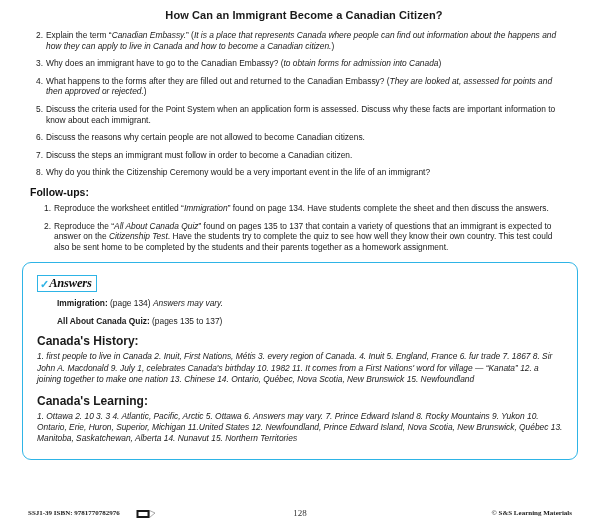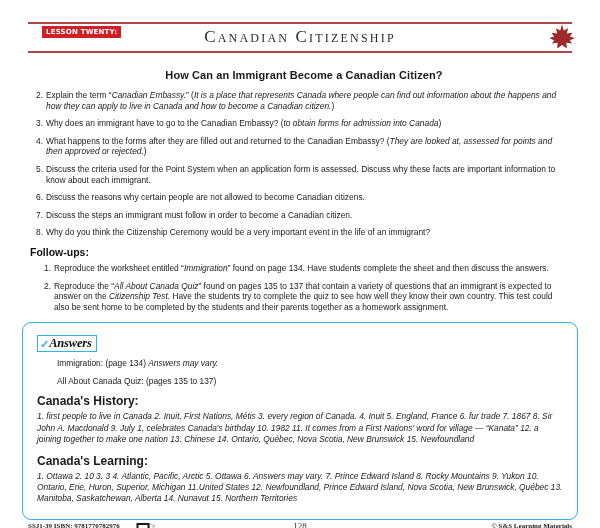--- a/index.html
+++ b/index.html
@@ -168,21 +168,21 @@
     font-size: 12.5px;
     color: #111;
     letter-spacing: -0.2px;
     text-align: center;
   }
   .ans-line {
     font-size: 8.4px;
     line-height: 11px;
     margin: 0 0 7px 0;
   }
-  .ans-line .lbl { font-weight: normal; padding-left: 20px; }
+  .ans-line .lbl { font-weight: bold; padding-left: 20px; }
   .ans-head {
     font-size: 12px;
     font-weight: bold;
     margin: 0 0 3px 0;
   }
   .ans-body {
     font-size: 8.4px;
     line-height: 11.4px;
     margin: 0 0 8px 0;
     text-align: left;
@@ -231,33 +231,20 @@
     font-weight: bold;
     color: #222;
     white-space: nowrap;
   }
 </style>
 </head>
 <body>
 
 <div class="page">
 
-  <div class="header">
-    <div class="rule top"></div>
-    <div class="header-band">
-      <span class="lesson-tag">LESSON TWENTY:</span>
-      <div class="doc-title">Canadian Citizenship</div>
-      <span class="maple">
-        <svg viewBox="0 0 64 64" width="28" height="30" aria-hidden="true">
-          <path d="M32 3 L36 17 L46 12 L43 24 L56 22 L50 31 L61 34 L50 40 L55 47 L42 45 L43 58 L32 50 L21 58 L22 45 L9 47 L14 40 L3 34 L14 31 L8 22 L21 24 L18 12 L28 17 Z" fill="#9e2a2b"></path>
-        </svg>
-      </span>
-    </div>
-    <div class="rule bottom"></div>
-  </div>
 
   <div class="subtitle">How Can an Immigrant Become a Canadian Citizen?</div>
 
   <div class="content">
     <ol class="qlist" id="qlist">
         <li><span class="num">2.</span><span><span>Explain the term “</span><em>Canadian Embassy.</em><span>” (</span><em>It is a place that represents Canada where people can find out information about the happens and how they can apply to live in Canada and how to become a Canadian citizen.</em><span>)</span></span></li>
         <li><span class="num">3.</span><span><span>Why does an immigrant have to go to the Canadian Embassy? (</span><em>to obtain forms for admission into Canada</em><span>)</span></span></li>
         <li><span class="num">4.</span><span><span>What happens to the forms after they are filled out and returned to the Canadian Embassy? (</span><em>They are looked at, assessed for points and then approved or rejected.</em><span>)</span></span></li>
         <li><span class="num">5.</span><span><span>Discuss the criteria used for the Point System when an application form is assessed. Discuss why these facts are important information to know about each immigrant.</span></span></li>
         <li><span class="num">6.</span><span><span>Discuss the reasons why certain people are not allowed to become Canadian citizens.</span></span></li>

